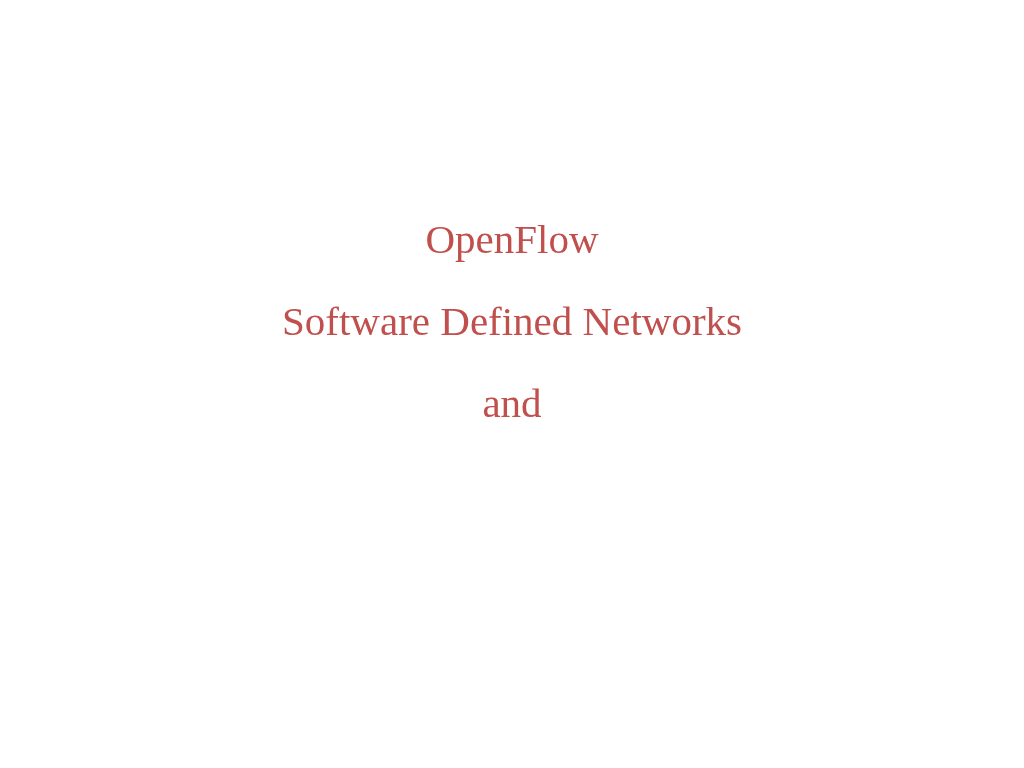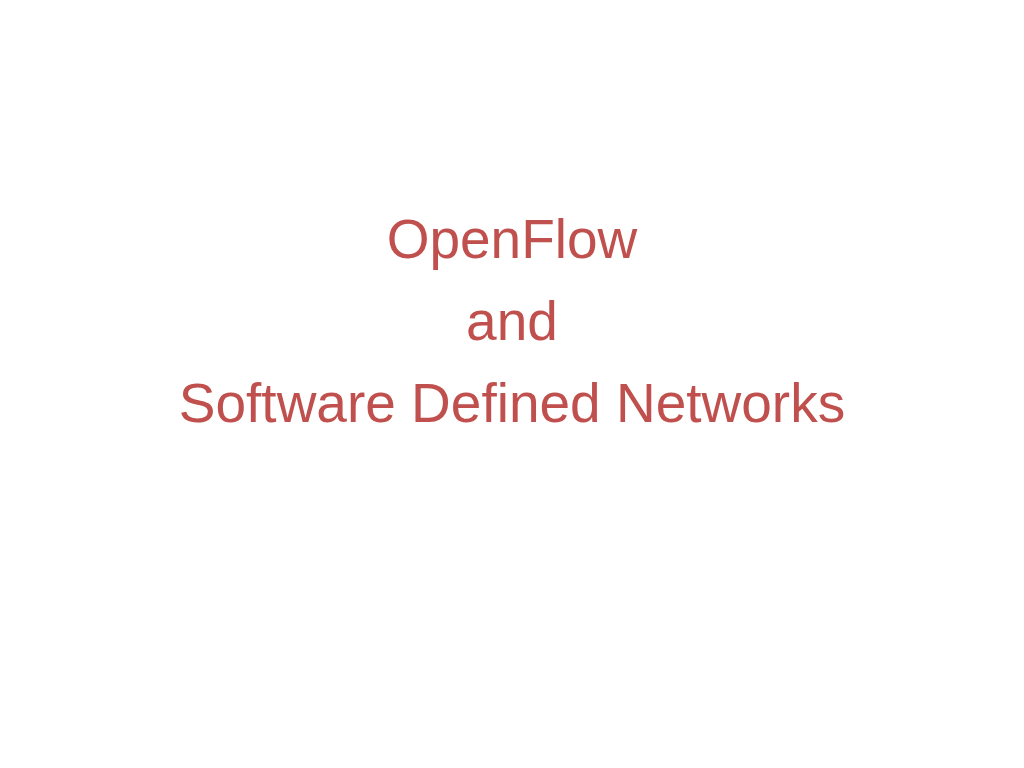--- a/index.html
+++ b/index.html
@@ -15,32 +15,32 @@
       width: 1024px;
       height: 768px;
       background: #FFFFFF;
     }
     .title-box {
       position: absolute;
       left: 0;
       top: 198px;
       width: 1024px;
       text-align: center;
-      font-family: Liberation Sans, sans-serif;
-      font-size: 55px;
+      font-family: Liberation Serif, serif;
+      font-size: 41px;
       line-height: 82px;
       color: #C0504D;
     }
     .title-line {
       display: block;
       white-space: nowrap;
     }
   </style>
 </head>
 <body>
 
 <div class="slide">
   <div class="title-box">
     <span class="title-line">OpenFlow</span>
+    <span class="title-line">Software Defined Networks</span>
     <span class="title-line">and</span>
-    <span class="title-line">Software Defined Networks</span>
   </div>
 </div>
 
 </body></html>

